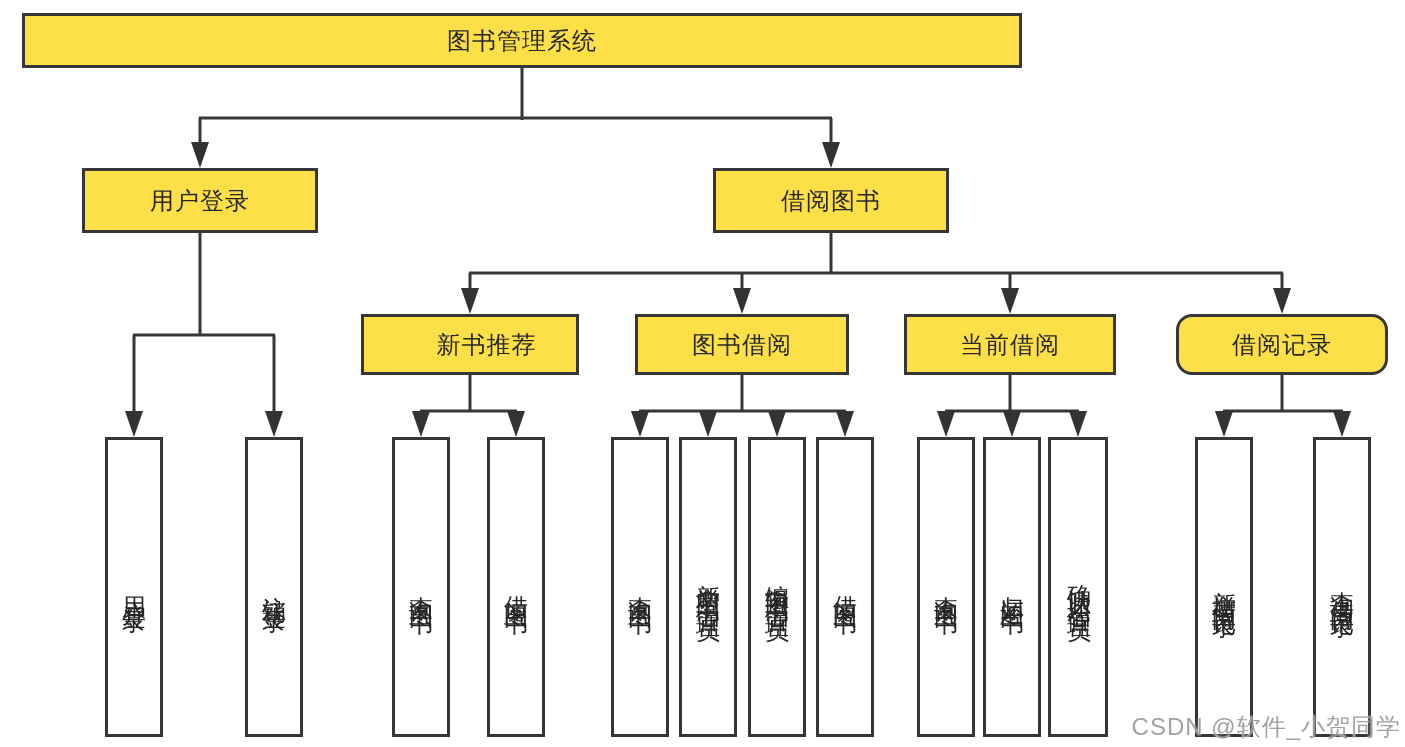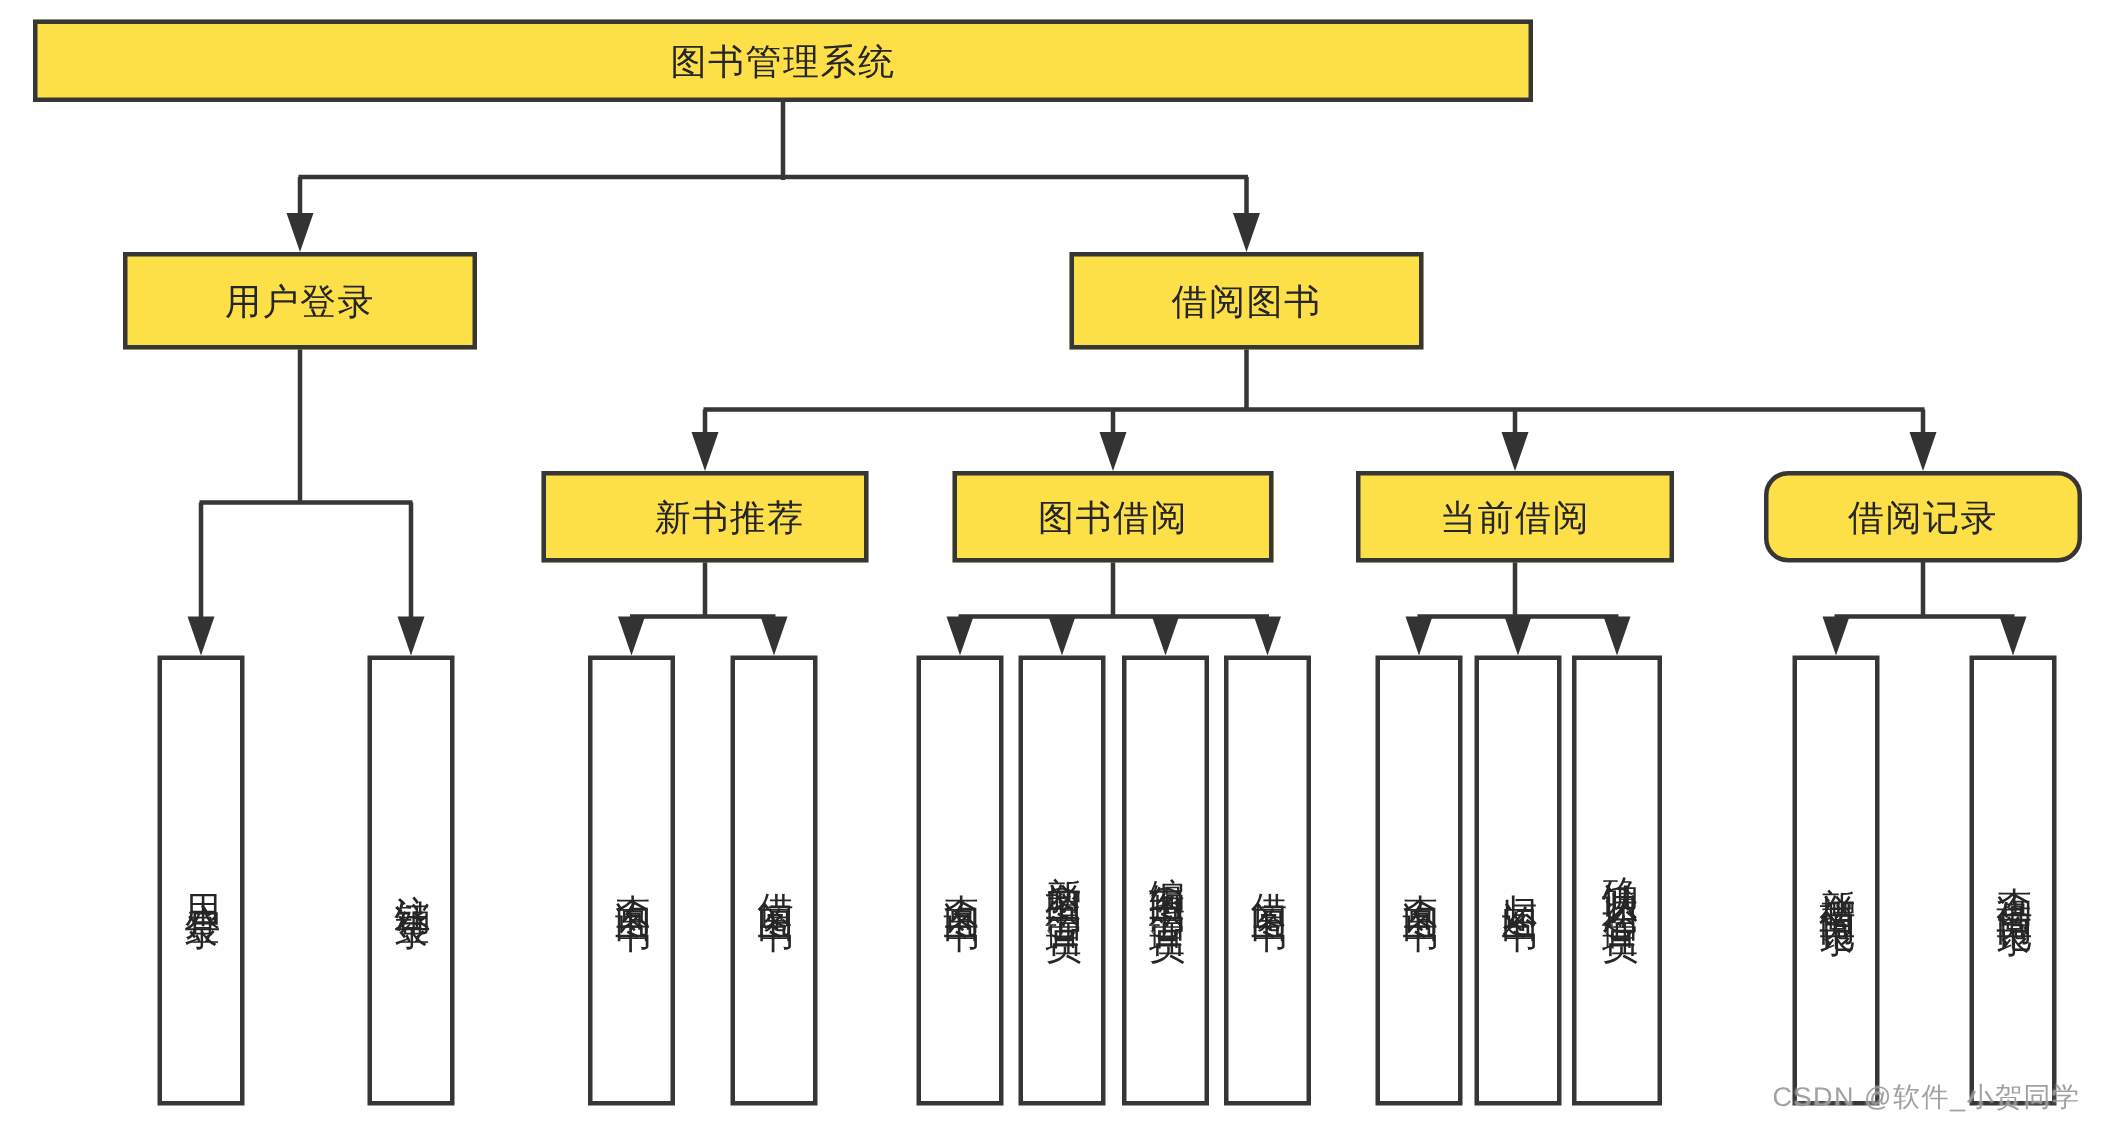--- a/index.html
+++ b/index.html
@@ -56,22 +56,22 @@
   .n-bb-edit    {left:748px;}
   .n-bb-borrow  {left:816px;}
   .n-cb-query   {left:917px;}
   .n-cb-return  {left:983px;}
   .n-cb-confirm {left:1048px;width:60px;}
   .n-br-add     {left:1195px;}
   .n-br-query   {left:1313px;}
 
   #watermark{
     position:absolute;
-    right:18px;bottom:4px;
-    font-size:18px;
+    right:4px;bottom:4px;
+    font-size:24px;
     color:rgba(148,148,148,0.88);
     text-shadow:0 0 2px #ffffff;
     letter-spacing:1px;
     z-index:5;
     white-space:nowrap;
     margin-left:24px;
   }
 </style>
 </head>
 <body>

